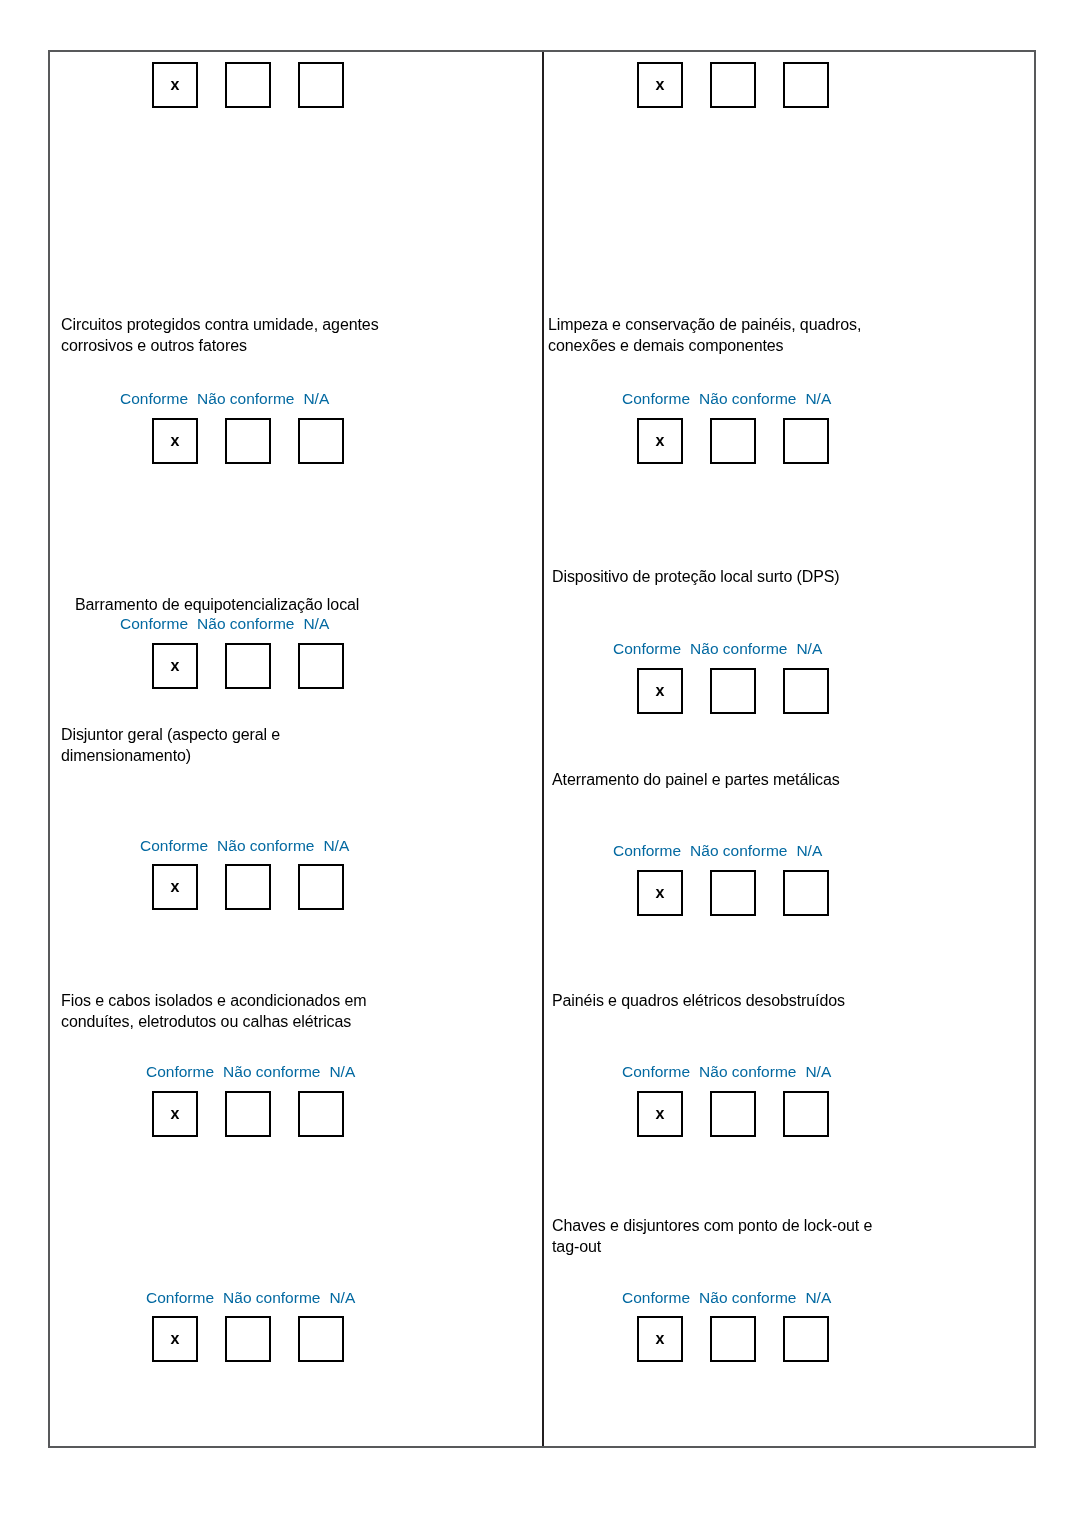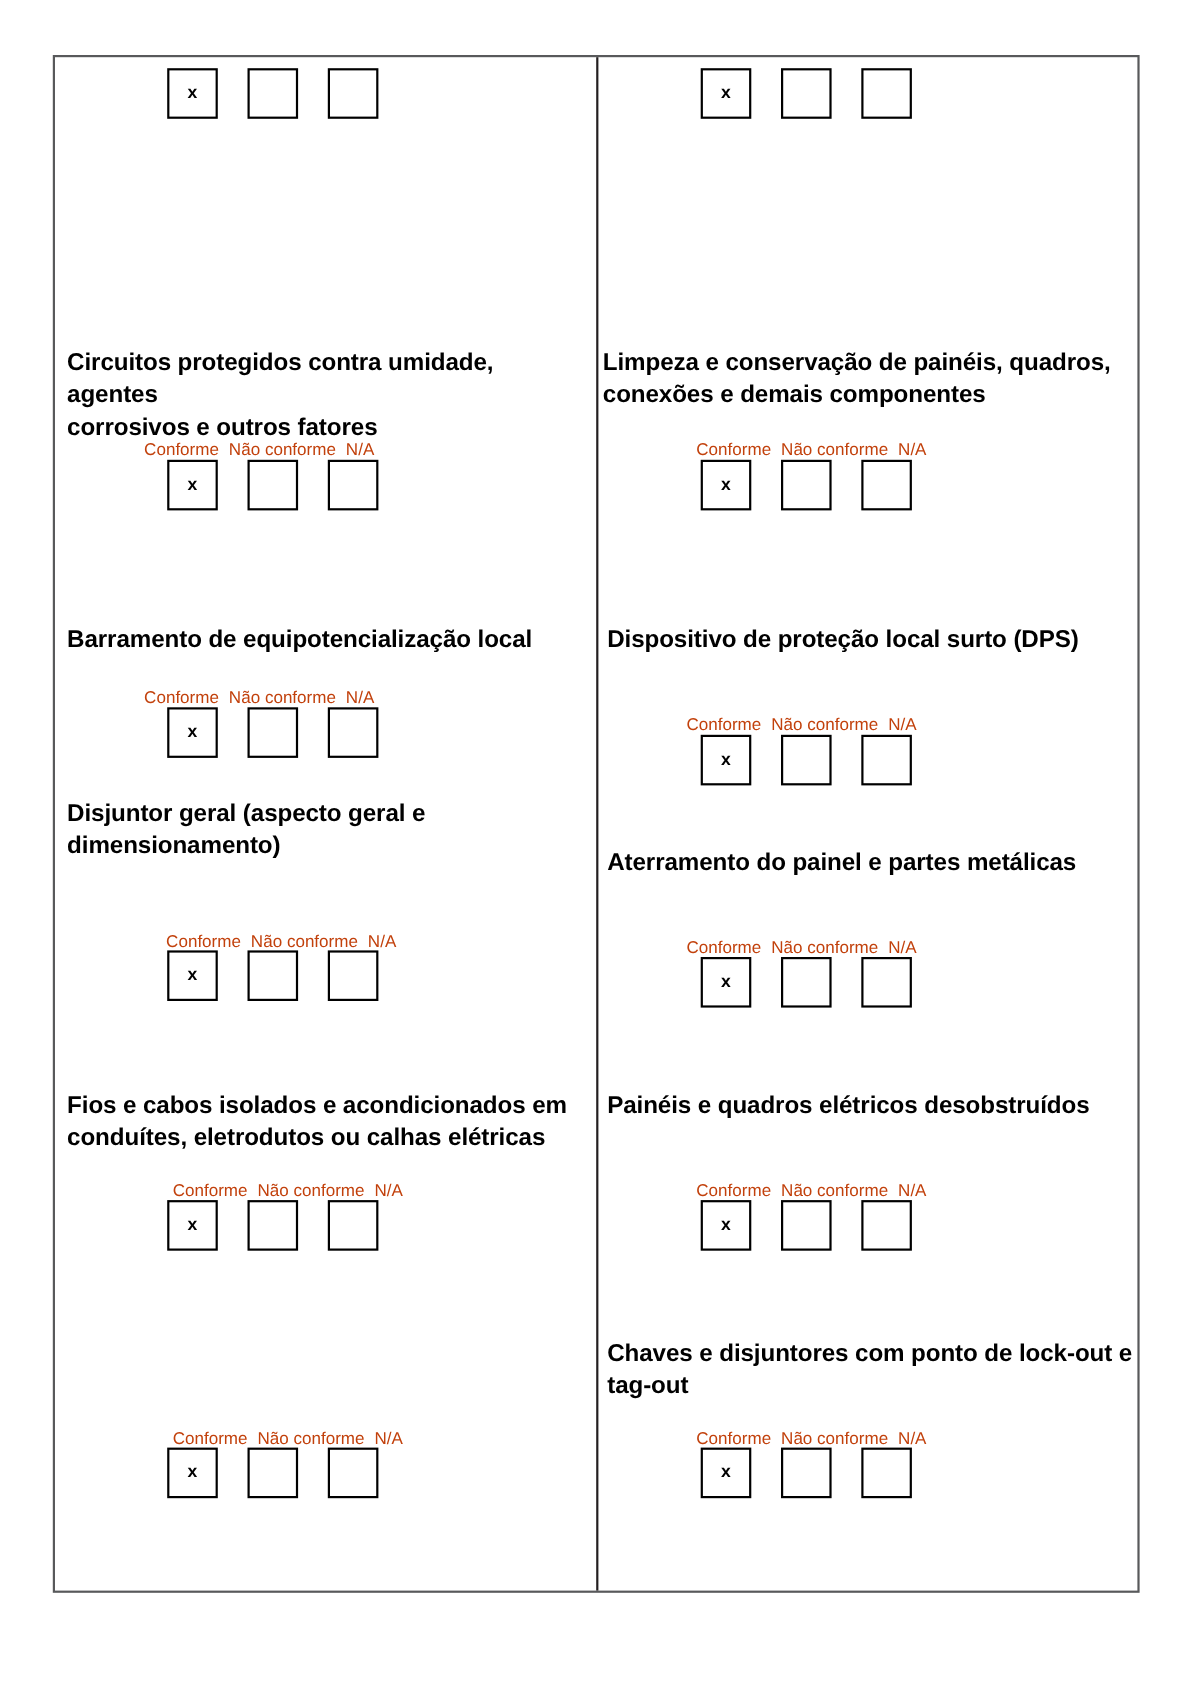--- a/index.html
+++ b/index.html
@@ -52,36 +52,36 @@
 
   
   .item {
     position: absolute;
     left: 0;
     width: 100%;
     box-sizing: border-box;
   }
 
   .item-title {
-    font-size: 22px;
-    font-weight: bold;
+    font-size: 16px;
+    font-weight: normal;
     line-height: 1.33;
     letter-spacing: -0.1px;
     color: #000000;
     margin: 0;
     white-space: pre-line;
   }
 
   .option-labels {
     font-size: 15.5px;
     font-weight: normal;
     line-height: 1.2;
-    color: #c2410c;
+    color: #0369a1;
     white-space: nowrap;
-    margin: 11px;
+    margin: 0;
     text-decoration: underline;
   }
   .option-labels span.lbl {
     display: inline-block;
   }
   .lbl-gap-a { width: 9px; display: inline-block; }
   .lbl-gap-b { width: 9px; display: inline-block; }
 
   .checkbox-row {
     display: flex;
@@ -106,21 +106,21 @@
   }
   .checkbox.empty { color: transparent; }
 
   
   .l-top-row      { top: 10px;  padding-left: 102px; }
 
   .l-item1-title  { top: 262px; padding-left: 11px; padding-right: 20px; }
   .l-item1-lbls   { top: 338px; padding-left: 70px; }
   .l-item1-boxes  { top: 366px; padding-left: 102px; }
 
-  .l-item2-title  { top: 514px; padding-left: 11px; padding-right: 20px; }
+  .l-item2-title  { top: 542px; padding-left: 11px; padding-right: 20px; margin-left: 14px; }
   .l-item2-lbls   { top: 563px; padding-left: 70px; }
   .l-item2-boxes  { top: 591px; padding-left: 102px; }
 
   .l-item3-title  { top: 672px; padding-left: 11px; padding-right: 20px; }
   .l-item3-lbls   { top: 785px; padding-left: 90px; }
   .l-item3-boxes  { top: 812px; padding-left: 102px; }
 
   .l-item4-title  { top: 938px; padding-left: 11px; padding-right: 20px; }
   .l-item4-lbls   { top: 1011px; padding-left: 96px; }
   .l-item4-boxes  { top: 1039px; padding-left: 102px; }

